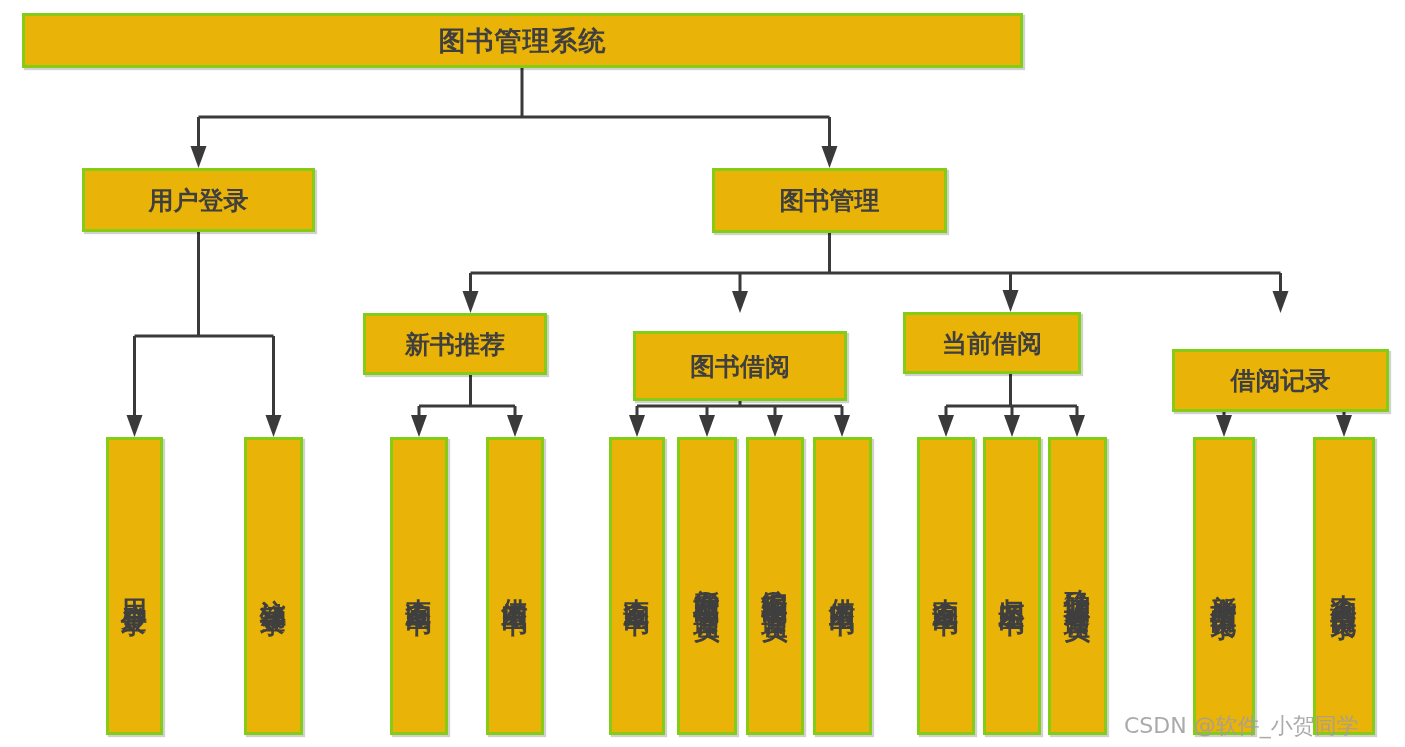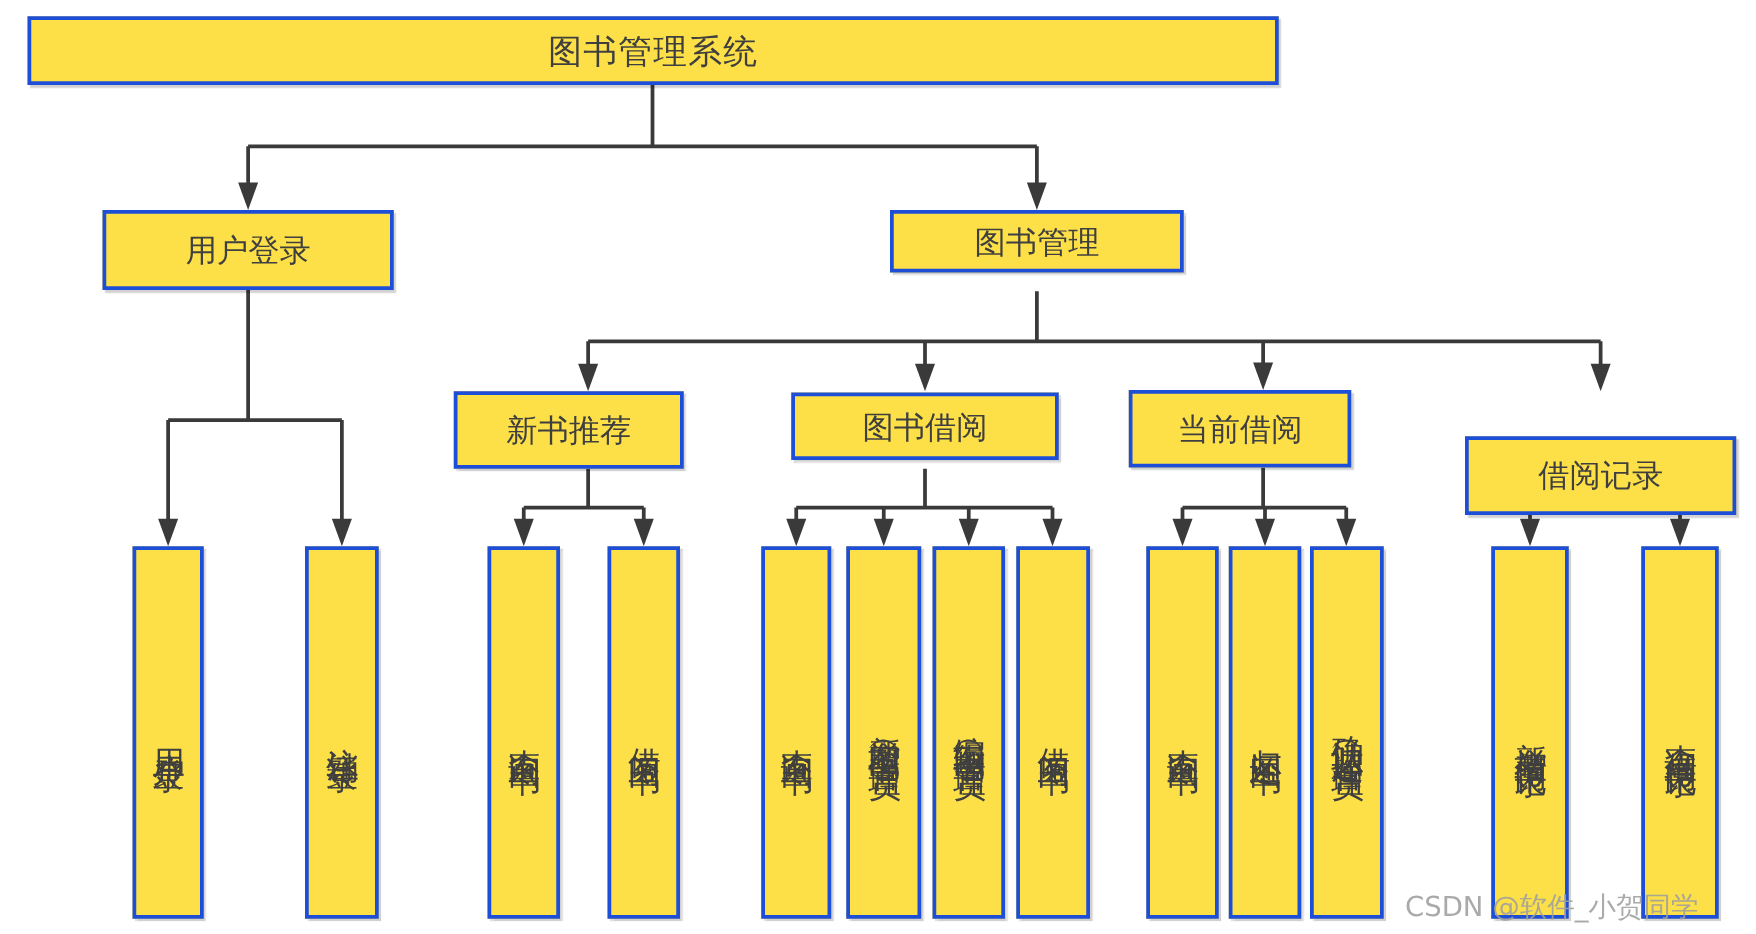--- a/index.html
+++ b/index.html
@@ -1,22 +1,22 @@
 <!DOCTYPE html>
 <html><head>
 <meta charset="utf-8">
 <style>
   html,body{margin:0;padding:0;background:#ffffff;}
   body{width:1405px;height:747px;position:relative;overflow:hidden;
        font-family:"DejaVu Sans","Liberation Sans",sans-serif;}
   #stage{position:absolute;left:0;top:0;width:1405px;height:747px;}
   svg.connectors{position:absolute;left:0;top:0;pointer-events:none;}
-  .node{position:absolute;background:#fde047;border:3px solid #1d4ed8;
+  .node{position:absolute;background:#eab308;border:3px solid #84cc16;
         box-sizing:border-box;display:flex;align-items:center;justify-content:center;
-        color:#3f3f3f;box-shadow:2px 2px 1px rgba(0,0,0,0.18);}
+        color:#3f3f3f;box-shadow:2px 2px 1px rgba(0,0,0,0.18);font-weight:bold;}
   .hbox{font-size:25px;white-space:nowrap;}
   .rootbox{font-size:27px;letter-spacing:1px;}
   .vbox{writing-mode:vertical-rl;text-orientation:mixed;font-size:26px;
         letter-spacing:4px;white-space:nowrap;line-height:1;}
   .watermark{position:absolute;left:1124px;top:711px;width:243px;
              font-size:22px;color:rgba(158,158,158,0.88);white-space:nowrap;
              letter-spacing:0px;z-index:10;}
 </style>
 </head>
 <body>
@@ -52,24 +52,24 @@
       <polygon points="1004,415 1020,415 1012,437"></polygon>
       <polygon points="1069,415 1085,415 1077,437"></polygon>
       <polygon points="1216,415 1232,415 1224,437"></polygon>
       <polygon points="1336,415 1352,415 1344,437"></polygon>
     </g>
   </svg>
 
   <div class="node hbox rootbox" style="left:22px;top:13px;width:1001px;height:55px;">图书管理系统</div>
 
   <div class="node hbox" style="left:82px;top:168px;width:233px;height:64px;">用户登录</div>
-  <div class="node hbox" style="left:712px;top:168px;width:235px;height:50px;">图书管理</div>
+  <div class="node hbox" style="left:712px;top:168px;width:235px;height:65px;">图书管理</div>
 
   <div class="node hbox" style="left:363px;top:313px;width:184px;height:62px;">新书推荐</div>
-  <div class="node hbox" style="left:633px;top:314px;width:214px;height:54px;">图书借阅</div>
+  <div class="node hbox" style="left:633px;top:331px;width:214px;height:70px;">图书借阅</div>
   <div class="node hbox" style="left:903px;top:312px;width:178px;height:62px;">当前借阅</div>
   <div class="node hbox" style="left:1172px;top:313px;width:217px;height:63px;margin-top:36px;">借阅记录</div>
 
   <div class="node vbox" style="left:106px;top:437px;width:57px;height:298px;">用户登录</div>
   <div class="node vbox" style="left:244px;top:437px;width:59px;height:298px;">注销登录</div>
 
   <div class="node vbox" style="left:390px;top:437px;width:58px;height:298px;">查询图书</div>
   <div class="node vbox" style="left:486px;top:437px;width:58px;height:298px;">借阅图书</div>
 
   <div class="node vbox" style="left:609px;top:437px;width:56px;height:298px;">查询图书</div>

